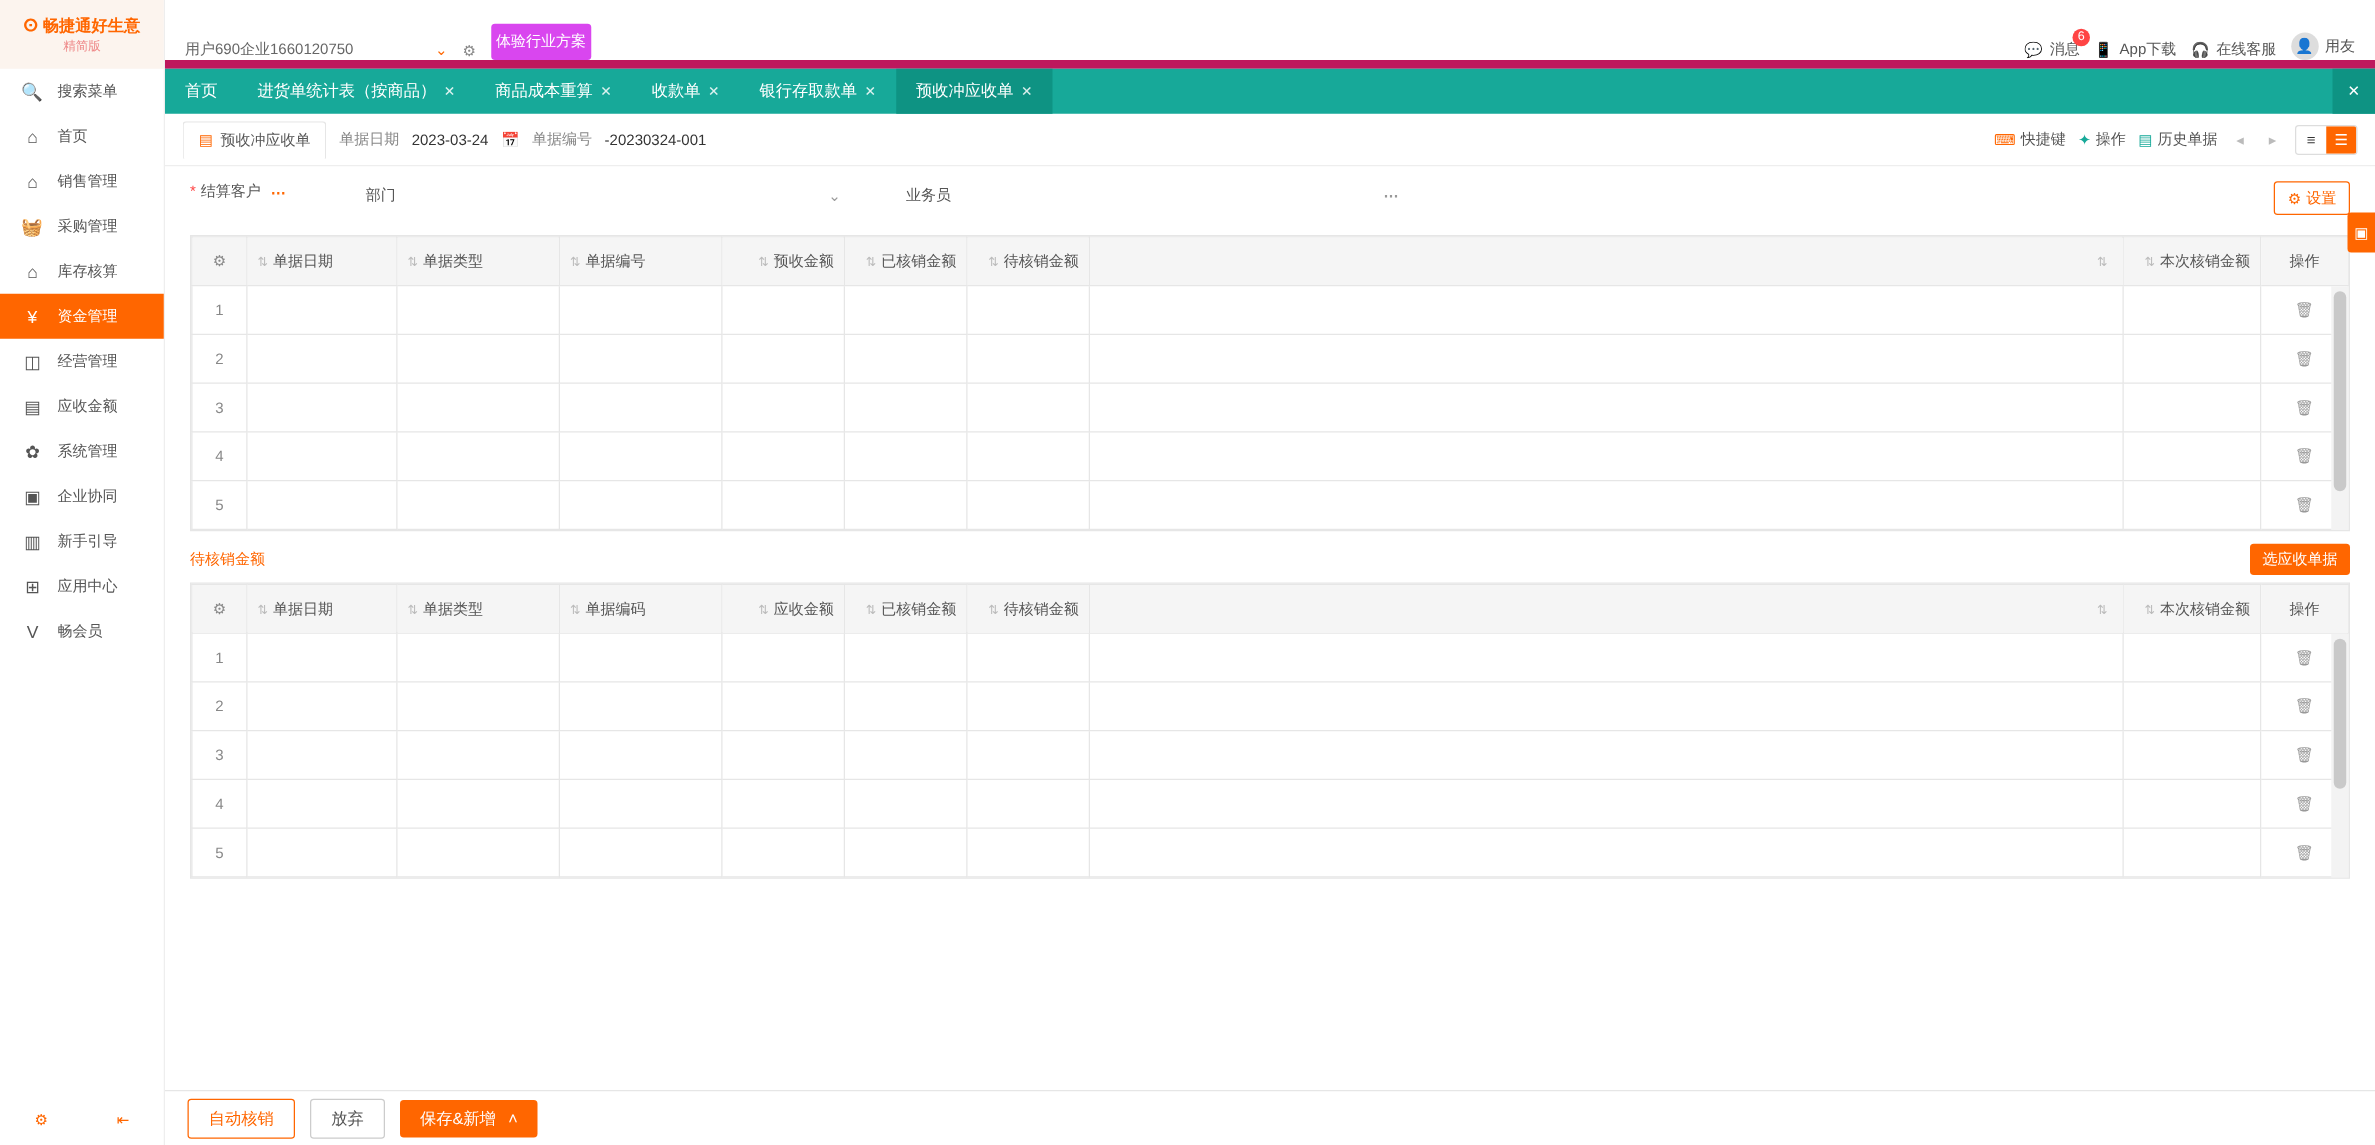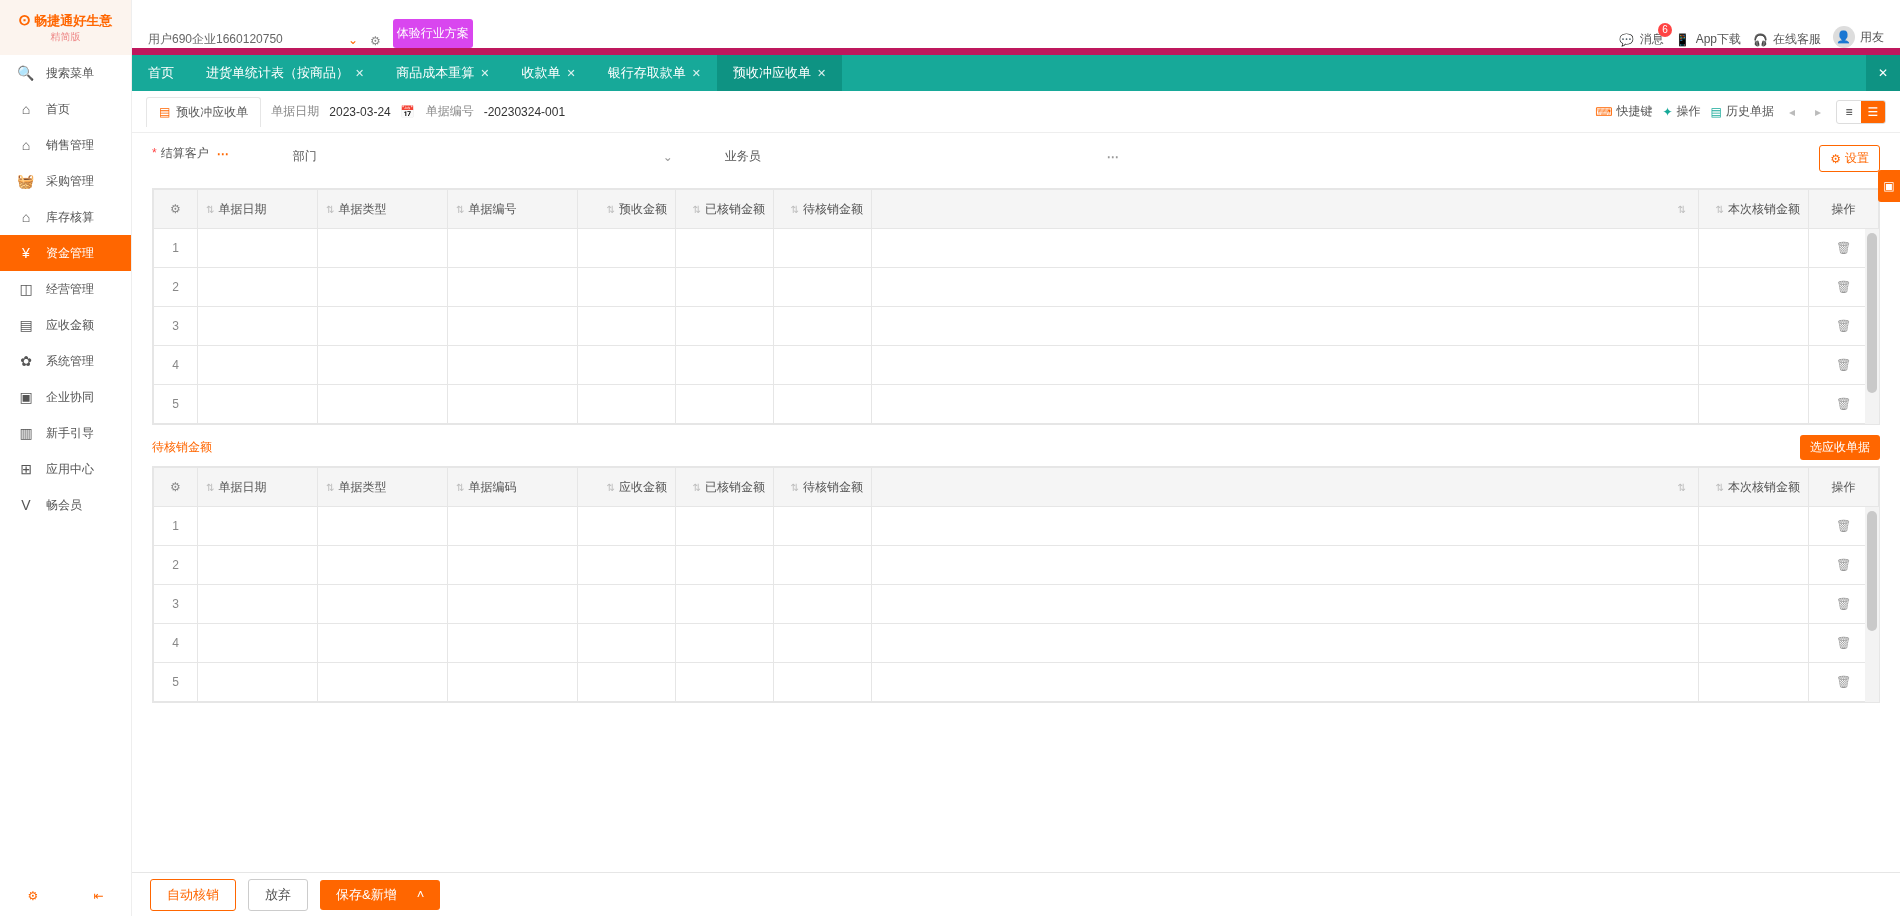--- a/index.html
+++ b/index.html
@@ -76,21 +76,21 @@
 .req-th { color:#555 }
 .req-th::before { content:"*"; color:#f44; margin-right:2px }
 .trash { color:#999; cursor:pointer }
 .scroll-stub { position:absolute; right:0; top:40px; bottom:0; width:14px; background:#f3f3f3 }
 .scroll-thumb { position:absolute; right:2px; top:4px; width:10px; background:#c9c9c9; border-radius:5px }
 
 .footer { position:absolute; bottom:0; left:132px; right:0; height:44px; border-top:1px solid #e6e6e6; background:#fff; display:flex; align-items:center; justify-content:flex-start; gap:12px; padding:0 18px }
 .btn { padding:6px 16px; border-radius:3px; cursor:pointer; font-size:13px }
 .btn.outline-o { border:1px solid #f60; color:#f60; background:#fff }
 .btn.outline-g { border:1px solid #ccc; color:#555; background:#fff }
-.btn.primary { background:#f60; color:#fff; display:flex; align-items:center; gap:20px }
+.btn.primary { background:#f60; color:#fff; display:flex; align-items:center; gap:10px }
 
 .rail { position:absolute; right:0; top:170px; width:22px; height:32px; background:#f60; border-radius:3px 0 0 3px; display:flex; align-items:center; justify-content:center; color:#fff; cursor:pointer }
 </style>
 </head>
 <body>
 
 <div class="app">
 
   <div class="sidebar">
     <div class="logo">

